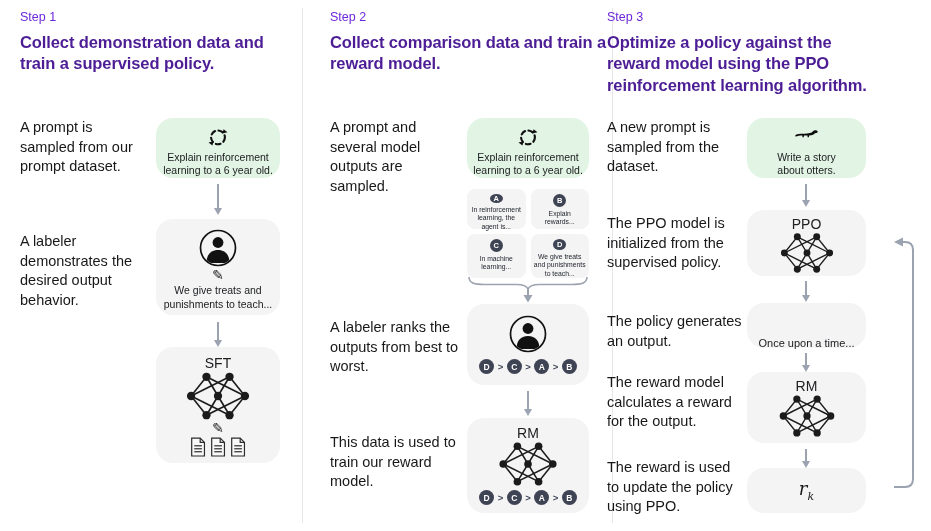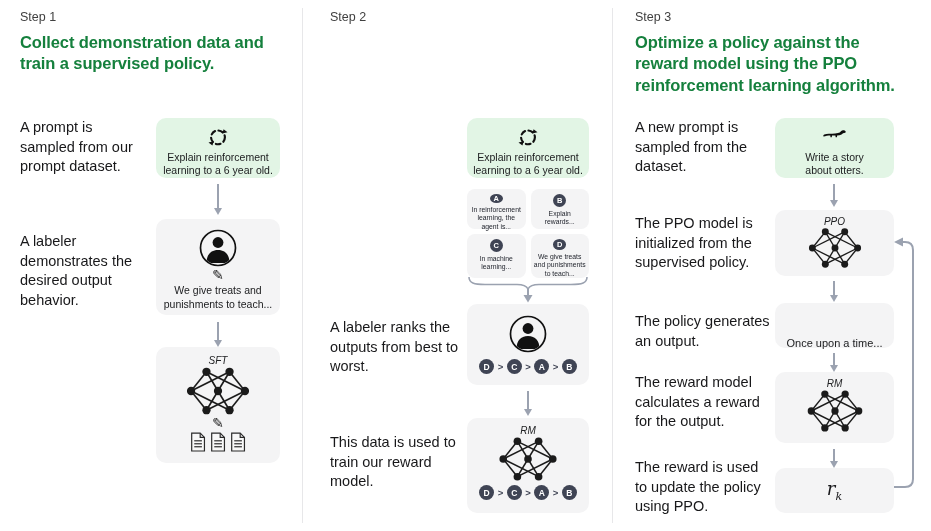--- a/index.html
+++ b/index.html
@@ -1,27 +1,27 @@
 <!DOCTYPE html>
 <html><head>
 <meta charset="utf-8">
 <style>
   html,body{margin:0;padding:0;background:#fff;}
   .canvas{position:relative;width:931px;height:531px;background:#ffffff;overflow:hidden;
           font-family:"Liberation Sans","DejaVu Sans",sans-serif;color:#18181a;}
   .divider{position:absolute;top:8px;bottom:8px;width:1px;background:#e7e7e9;}
   .col{position:absolute;top:0;height:100%;}
-  .step-label{position:absolute;font-size:12.5px;color:#404040;}
-  .title{position:absolute;font-size:16.5px;font-weight:700;color:#15803d;line-height:1.3;letter-spacing:-0.1px;}
+  .step-label{position:absolute;font-size:12.5px;color:#6d28d9;}
+  .title{position:absolute;font-size:16.5px;font-weight:700;color:#4c1d95;line-height:1.3;letter-spacing:-0.1px;}
   .note{position:absolute;font-size:14.5px;line-height:1.36;color:#18181a;}
-  .box{position:absolute;border-radius:10px;display:flex;flex-direction:column;align-items:center;box-sizing:border-box;}
+  .box{position:absolute;border-radius:17px;display:flex;flex-direction:column;align-items:center;box-sizing:border-box;}
   .gray{background:#f4f4f5;}
   .green{background:#e2f5e5;}
   .cap{font-size:10.5px;line-height:1.3;color:#202123;text-align:center;margin-top:36px;}
-  .mlabel{font-size:10px;color:#202123;font-style:italic;}
+  .mlabel{font-size:14px;color:#202123;}
   .varrow{position:absolute;width:2px;background:#9ba2b0;}
   .varrow::after{content:"";position:absolute;left:50%;transform:translateX(-50%);bottom:-7px;
                  border-left:4.5px solid transparent;border-right:4.5px solid transparent;border-top:7px solid #9ba2b0;}
   .pencil{font-size:14px;line-height:1;color:#1b1b1b;}
   .docs{display:flex;gap:3px;}
   .grid{position:absolute;display:grid;grid-template-columns:1fr 1fr;grid-template-rows:40px 44px;gap:5px;}
   .cell{background:#f4f4f5;border-radius:8px;display:flex;flex-direction:column;align-items:center;padding-top:5px;box-sizing:border-box;}
   .badge{width:13px;height:13px;border-radius:50%;background:#3f4454;color:#fff;font-size:7.5px;font-weight:700;
          display:flex;align-items:center;justify-content:center;}
   .cellcap{font-size:6.8px;line-height:1.25;color:#23262f;text-align:center;margin-top:3px;width:54px;}
@@ -133,21 +133,23 @@
           </svg>
         <svg width="17" height="21" viewBox="0 0 20 24">
             <use href="#docg"></use>
           </svg>
       </div>
     </div>
   </div>
 
   <div class="col" style="left:303px;width:309px">
     <div class="step-label" style="left:27px;top:10px">Step 2</div>
-
+    <div class="title" style="left:27px;top:32px;width:278px">Collect comparison data and train a reward model.</div>
+
+    <div class="note" style="left:27px;top:118px;width:120px">A prompt and several model outputs are sampled.</div>
     <div class="note" style="left:27px;top:433px;width:130px">This data is used to train our reward model.</div>
     <div class="note" style="left:27px;top:318px;width:138px">A labeler ranks the outputs from best to worst.</div>
 
     <div class="box green" style="left:164px;top:118px;width:122px;height:60px;padding-top:9px">
       <svg width="22" height="22" viewBox="0 0 24 24">
           <use href="#cycleg"></use>
         </svg>
       <div class="cap" style="width:114px;margin-top:3px">Explain reinforcement learning to a 6 year old.</div>
     </div>
 
@@ -203,21 +205,21 @@
         <span class="rsep">&gt;</span>
         <div class="rbadge">C</div>
         <span class="rsep">&gt;</span>
         <div class="rbadge">A</div>
         <span class="rsep">&gt;</span>
         <div class="rbadge">B</div>
       </div>
     </div>
   </div>
 
-  <div class="col" style="left:613px;width:318px">
+  <div class="col" style="left:585px;width:318px">
     <div class="step-label" style="left:22px;top:10px">Step 3</div>
     <div class="title" style="left:22px;top:32px;width:276px">Optimize a policy against the reward model using the PPO reinforcement learning algorithm.</div>
 
     <div class="note" style="left:22px;top:118px;width:120px">A new prompt is sampled from the dataset.</div>
     <div class="note" style="left:22px;top:312px;width:145px">The policy generates an output.</div>
     <div class="note" style="left:22px;top:214px;width:135px">The PPO model is initialized from the supervised policy.</div>
     <div class="note" style="left:22px;top:373px;width:135px">The reward model calculates a reward for the output.</div>
     <div class="note" style="left:22px;top:458px;width:130px">The reward is used to update the policy using PPO.</div>
 
     <div class="box green" style="left:162px;top:118px;width:119px;height:60px;padding-top:10px">

